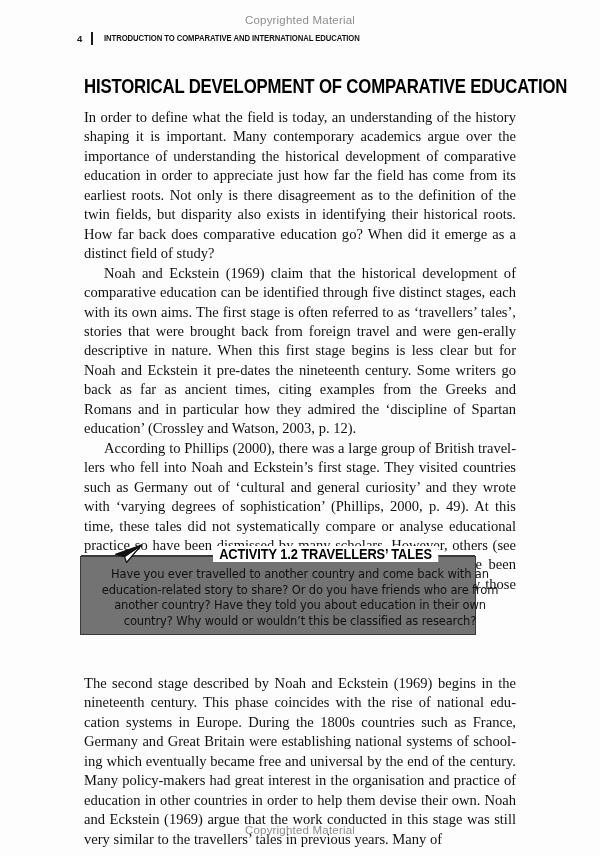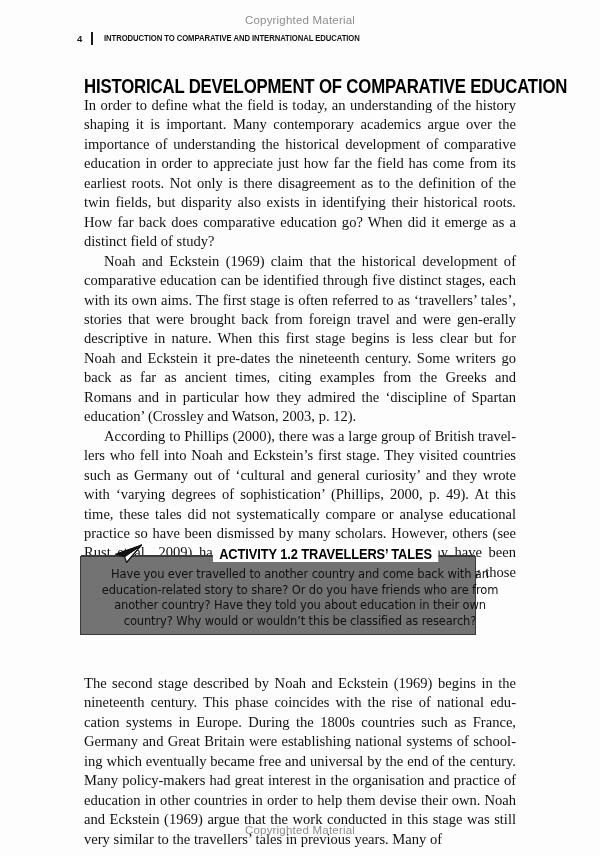--- a/index.html
+++ b/index.html
@@ -81,21 +81,21 @@
     color: #000000;
     transform: scaleX(0.86);
     transform-origin: left center;
     white-space: nowrap;
   }
 
   
   .column {
     position: absolute;
     left: 84px;
-    top: 96px;
+    top: 108px;
     width: 432px;
   }
   p.body {
     margin: 0;
     font-family: "Liberation Serif", serif;
     font-size: 14.55px;
     line-height: 19.45px;
     text-align: justify;
     text-justify: inter-word;
     hyphens: manual;

